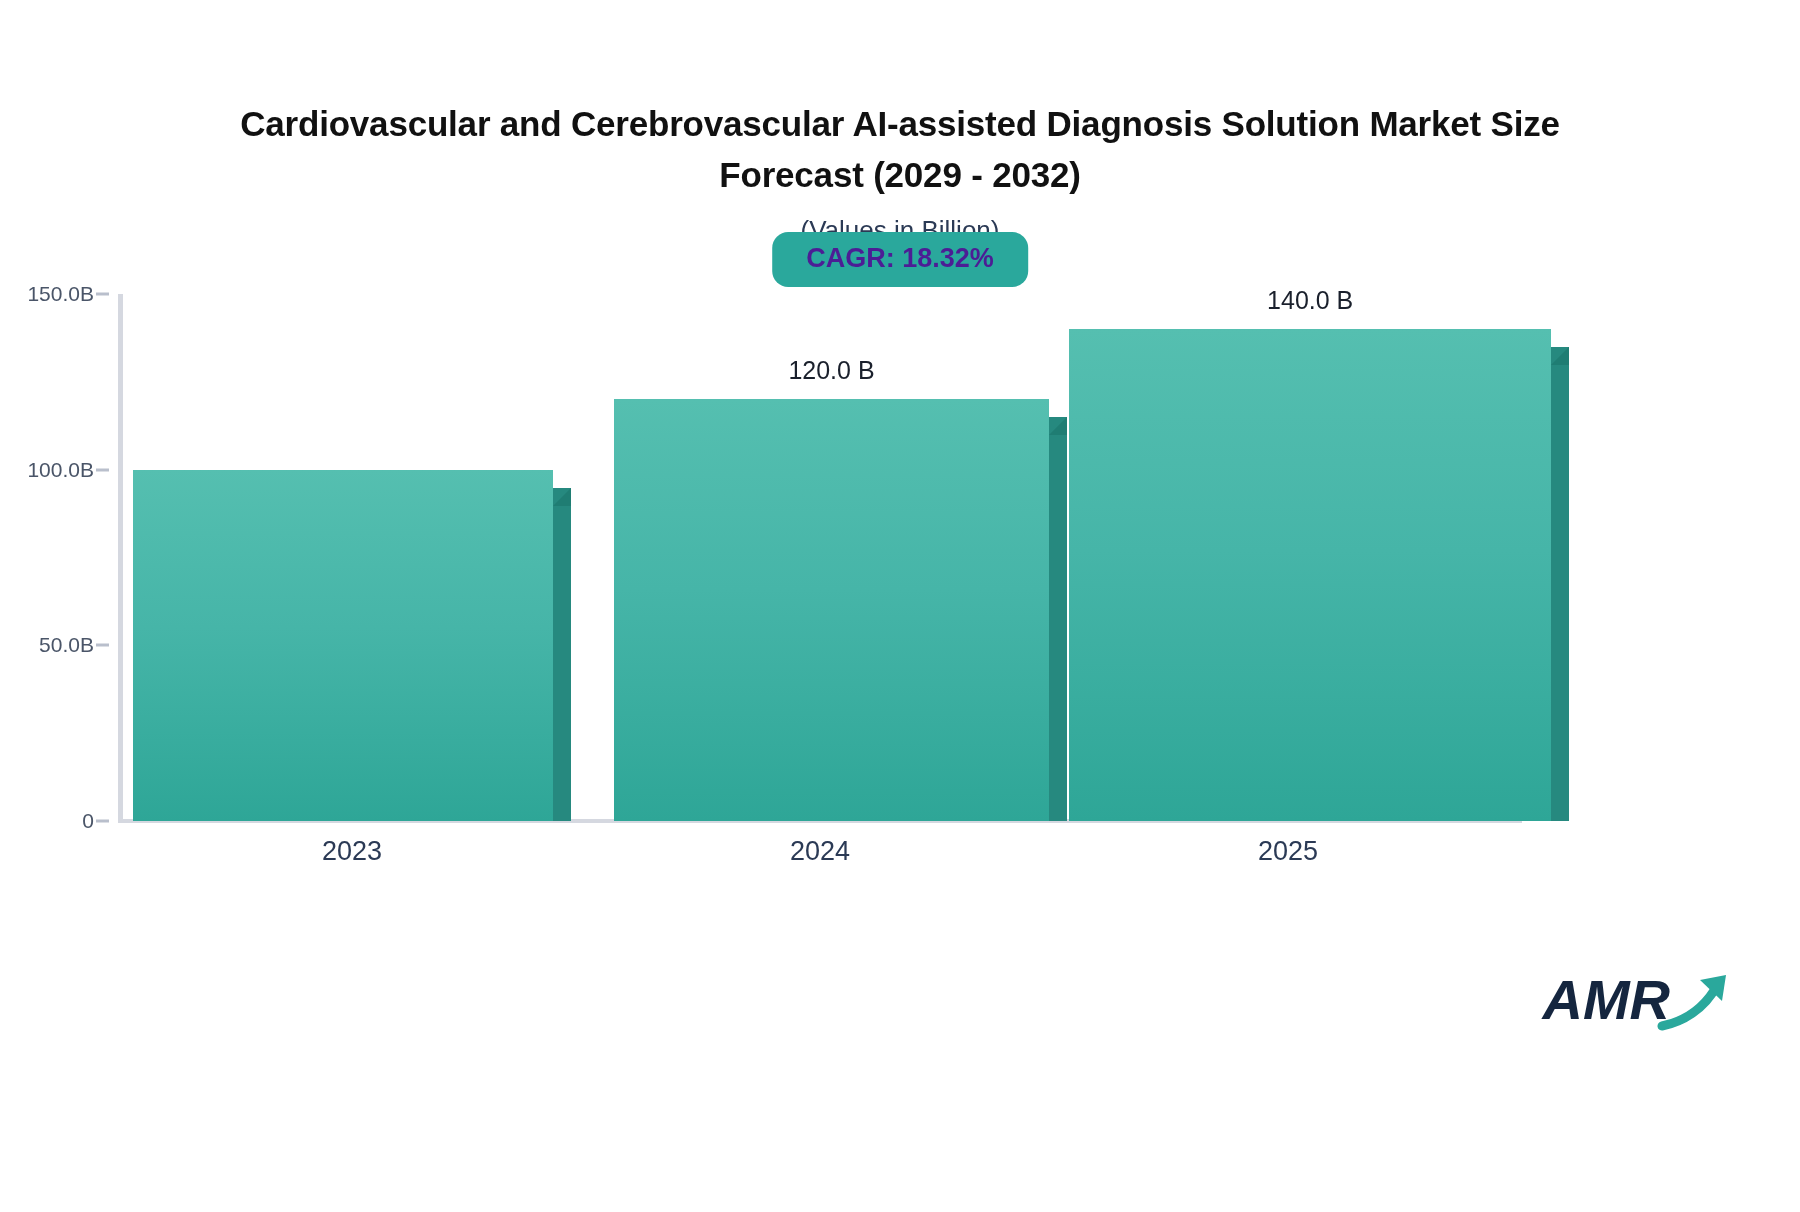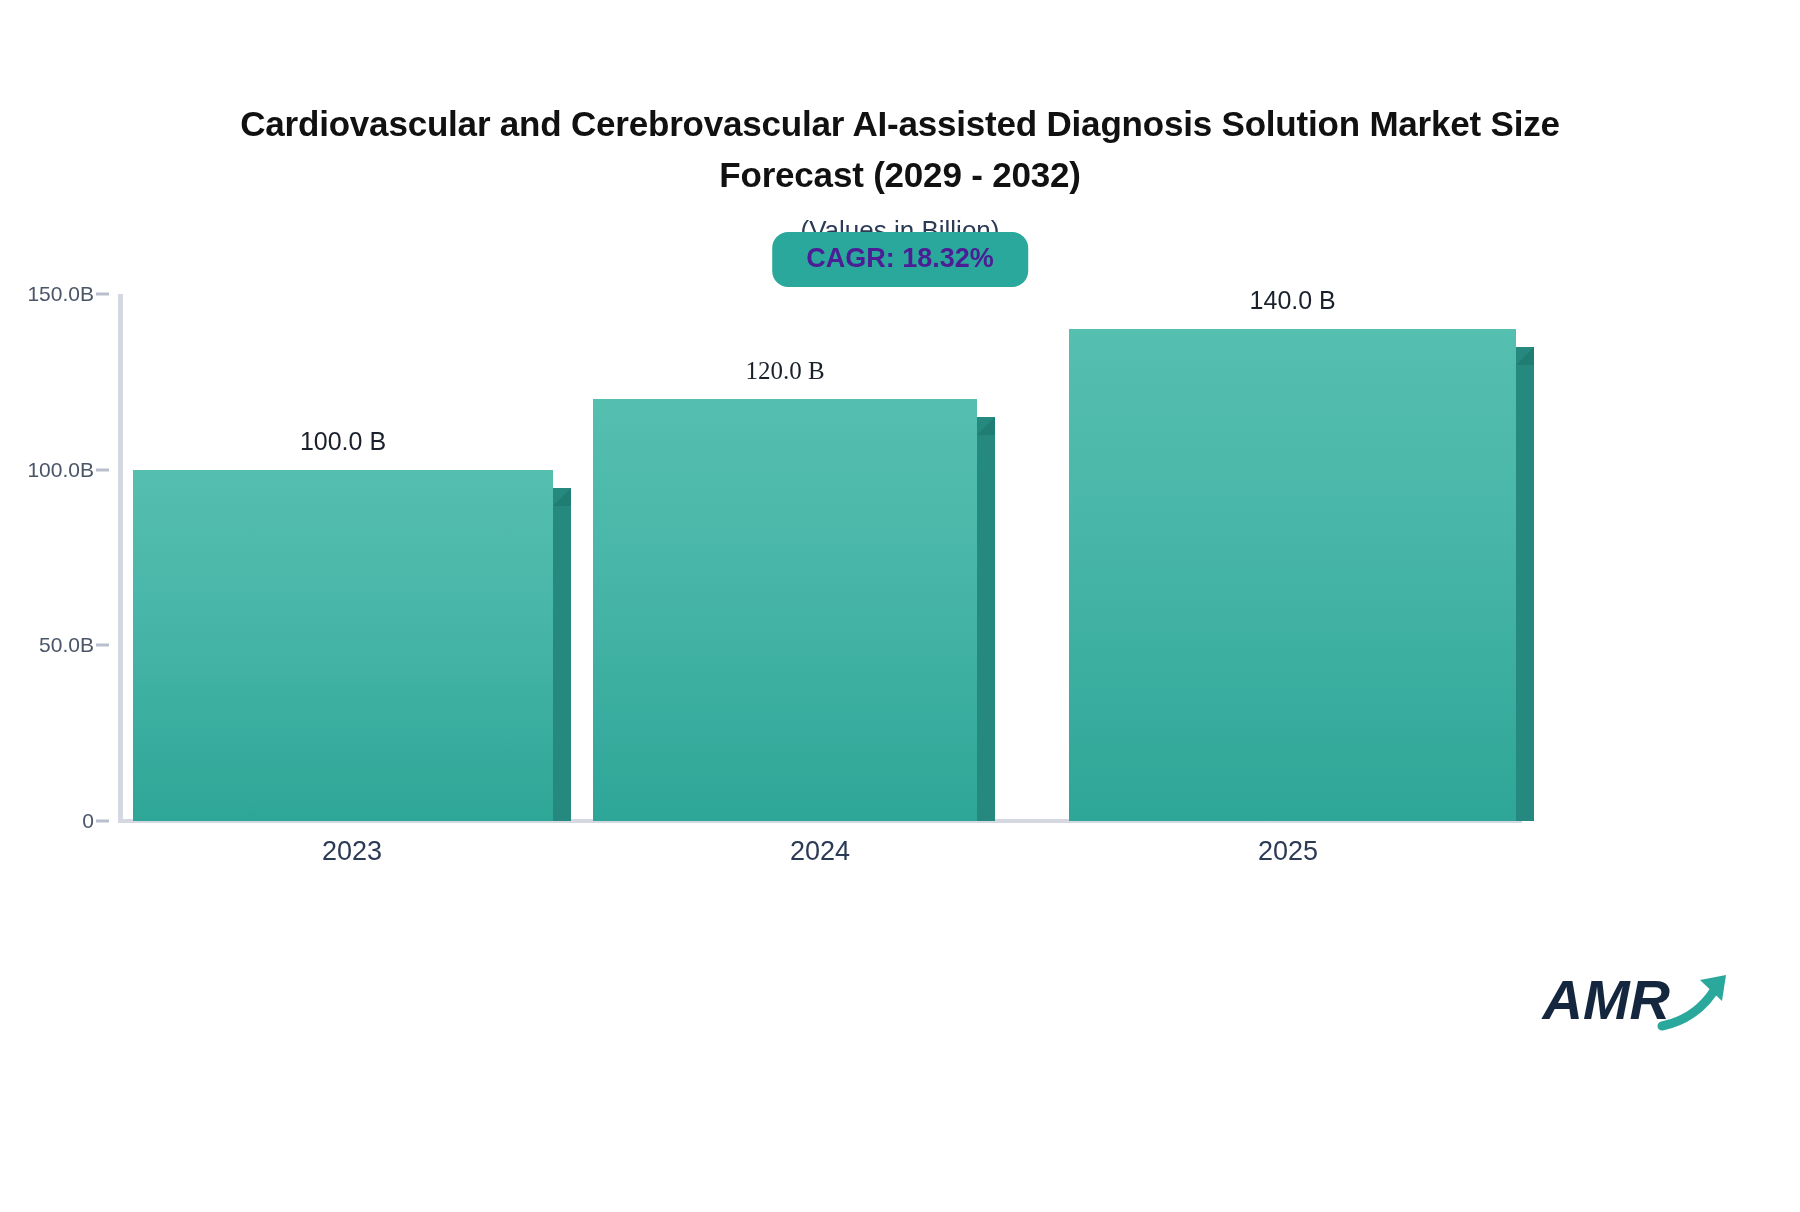--- a/index.html
+++ b/index.html
@@ -203,28 +203,27 @@
       <div class="y-tick" style="top: 469.667px;">100.0B</div>
       <div class="y-tick-mark" style="top: 469.667px; left: 96px;"></div>
       <div class="y-tick" style="top: 294px;">150.0B</div>
       <div class="y-tick-mark" style="top: 294px; left: 96px;"></div>
     </div>
 
   <div class="bars" id="bars">
       <div class="bar-group" style="left: 15.21px; width: 437.58px;">
         <div class="bar-front" style="height: 351.333px;"></div>
         <div class="bar-side" style="height: 333.333px;"></div>
-        <div class="bar-value" style="bottom: 365.333px;">100.0 B</div>
       </div>
-      <div class="bar-group" style="left: 475px; width: 402px; font-family: Liberation Serif, serif;">
+      <div class="bar-group" style="left: 496px; width: 453px;">
         <div class="bar-front" style="height: 421.6px;"></div>
         <div class="bar-side" style="height: 403.6px;"></div>
         <div class="bar-value" style="bottom: 435.6px;">120.0 B</div>
       </div>
-      <div class="bar-group" style="left: 951.21px; width: 465px;">
+      <div class="bar-group" style="left: 951.21px; width: 500px;">
         <div class="bar-front" style="height: 491.867px;"></div>
         <div class="bar-side" style="height: 473.867px;"></div>
         <div class="bar-value" style="bottom: 505.867px;">140.0 B</div>
       </div>
     </div>
 
   <div id="x-labels">
       <div class="x-label" style="left: 352px;">2023</div>
       <div class="x-label" style="left: 820px;">2024</div>
       <div class="x-label" style="left: 1288px;">2025</div>

